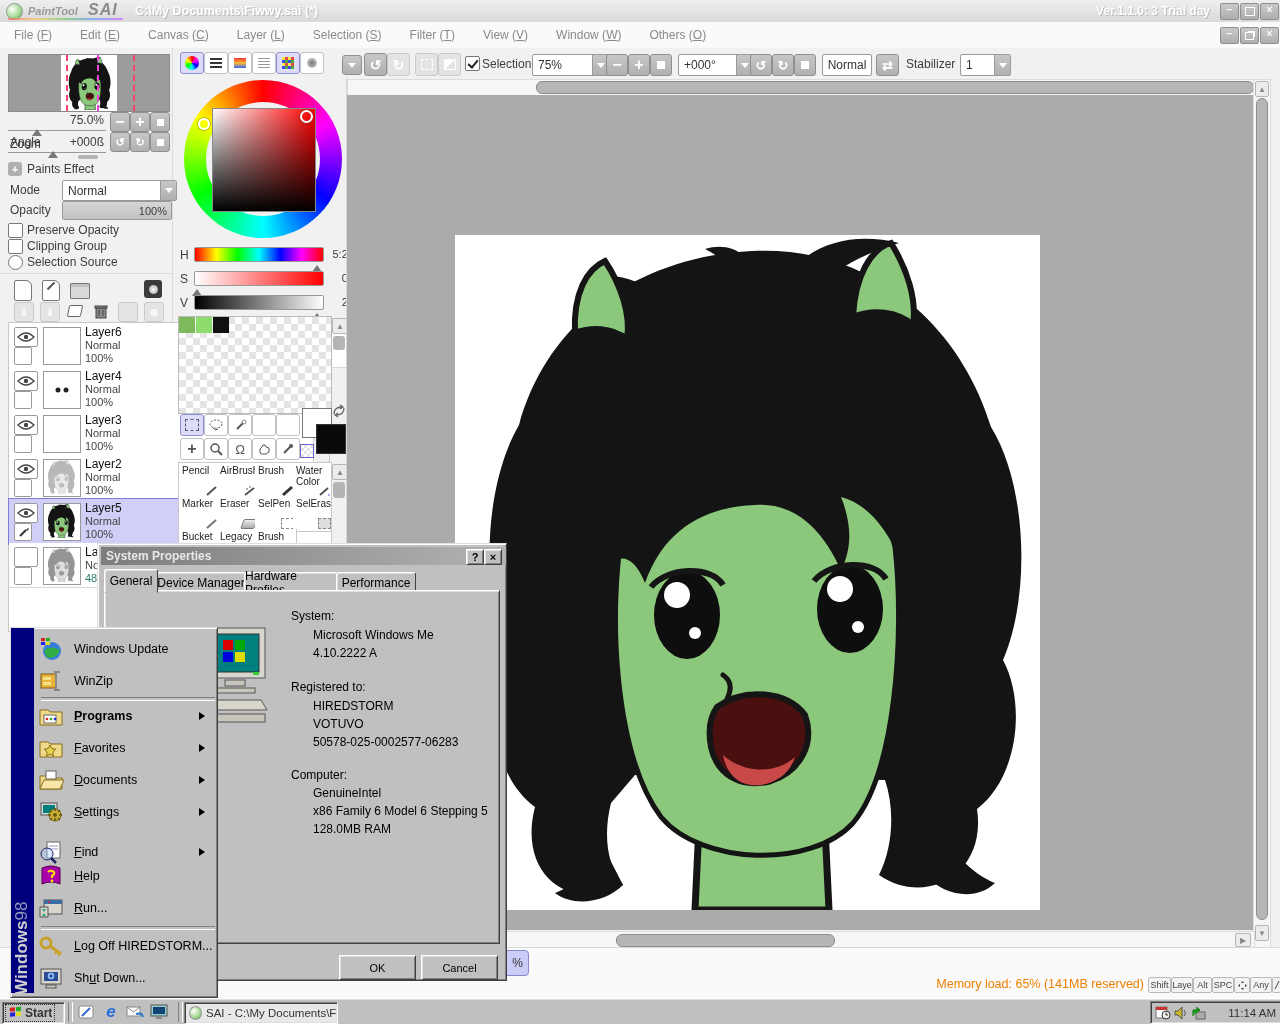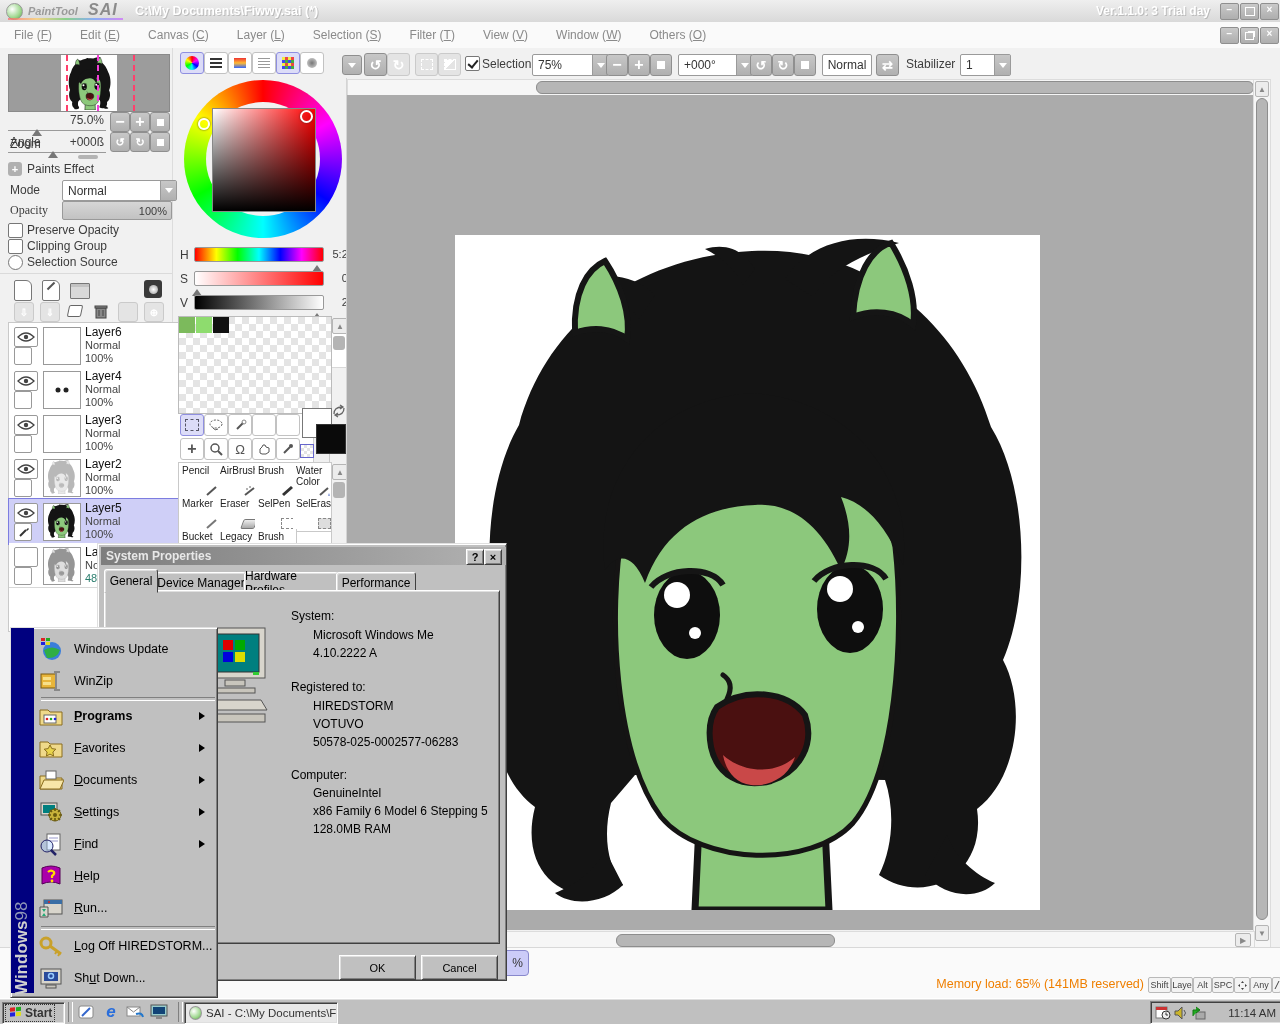--- a/index.html
+++ b/index.html
@@ -171,21 +171,21 @@
 
 <div class="r fc" style="left:8px;top:162px;width:14px;height:14px;background:#b0b0b0;border-radius:3px;color:#fff;font-weight:bold;font-size:11px;">+</div>
 <span class="r lbl" style="left:27px;top:162px;">Paints Effect</span>
 <span class="r lbl" style="left:10px;top:183px;">Mode</span>
 <div class="r combo" style="left:62px;top:180px;width:108px;height:19px;">
   <span>Normal</span>
     <div class="dd">
       <div class="tri-d"></div>
     </div>
 </div>
-<span class="r lbl" style="left:10px;top:203px;font-family:Liberation Serif, serif;">Opacity</span>
+<span class="r lbl" style="left:10px;top:203px;">Opacity</span>
 <div class="r f" style="left:62px;top:201px;width:108px;height:17px;border:1px solid #999;background:linear-gradient(#d6d6d6,#c2c2c2);border-radius:2px;">
   <span class="sm" style="margin-left:auto;margin-right:4px;">100%</span>
 </div>
 <div class="r checkbox" style="left:8px;top:223px;"></div>
 <span class="r lbl" style="left:27px;top:223px;">Preserve Opacity</span>
 <div class="r checkbox" style="left:8px;top:239px;"></div>
 <span class="r lbl" style="left:27px;top:239px;">Clipping Group</span>
 <div class="r checkbox" style="left:8px;top:255px;border-radius:50%;"></div>
 <span class="r lbl" style="left:27px;top:255px;">Selection Source</span>
 <div class="r" style="left:0;top:273px;width:172px;height:1px;background:#dadada;"></div>
@@ -637,21 +637,21 @@
     <svg width="26" height="26">
         <rect x="3" y="4" width="16" height="12" fill="#d8d5cc" stroke="#555"></rect>
         <rect x="5" y="6" width="12" height="8" fill="#007f7f"></rect>
         <circle cx="17" cy="16" r="6" fill="#c9b23a" stroke="#6a5a10"></circle>
         <circle cx="17" cy="16" r="2" fill="#6a5a10"></circle>
         <path d="M17,9 v3 M17,19 v3 M10,16 h3 M21,16 h3 M12,11 l2,2 M20,19 l2,2 M22,11 l-2,2 M14,19 l-2,2" stroke="#6a5a10" stroke-width="1.6"></path>
       </svg>
     <span class="smenu-label"><span></span><u>S</u><span>ettings</span></span>
     <div class="sub-arrow"></div>
   </div>
-  <div class="r smenu-item" style="top:200px;">
+  <div class="r smenu-item" style="top:208px;">
     <svg width="26" height="26">
         <rect x="9" y="3" width="13" height="16" fill="#fff" stroke="#666"></rect>
         <line x1="11" y1="7" x2="20" y2="7" stroke="#99c"></line>
         <line x1="11" y1="10" x2="20" y2="10" stroke="#99c"></line>
         <circle cx="9" cy="15" r="6" fill="rgba(160,200,255,.4)" stroke="#226"></circle>
         <line x1="13" y1="19" x2="18" y2="24" stroke="#226" stroke-width="2.5"></line>
       </svg>
     <span class="smenu-label"><span></span><u>F</u><span>ind</span></span>
     <div class="sub-arrow"></div>
   </div>

